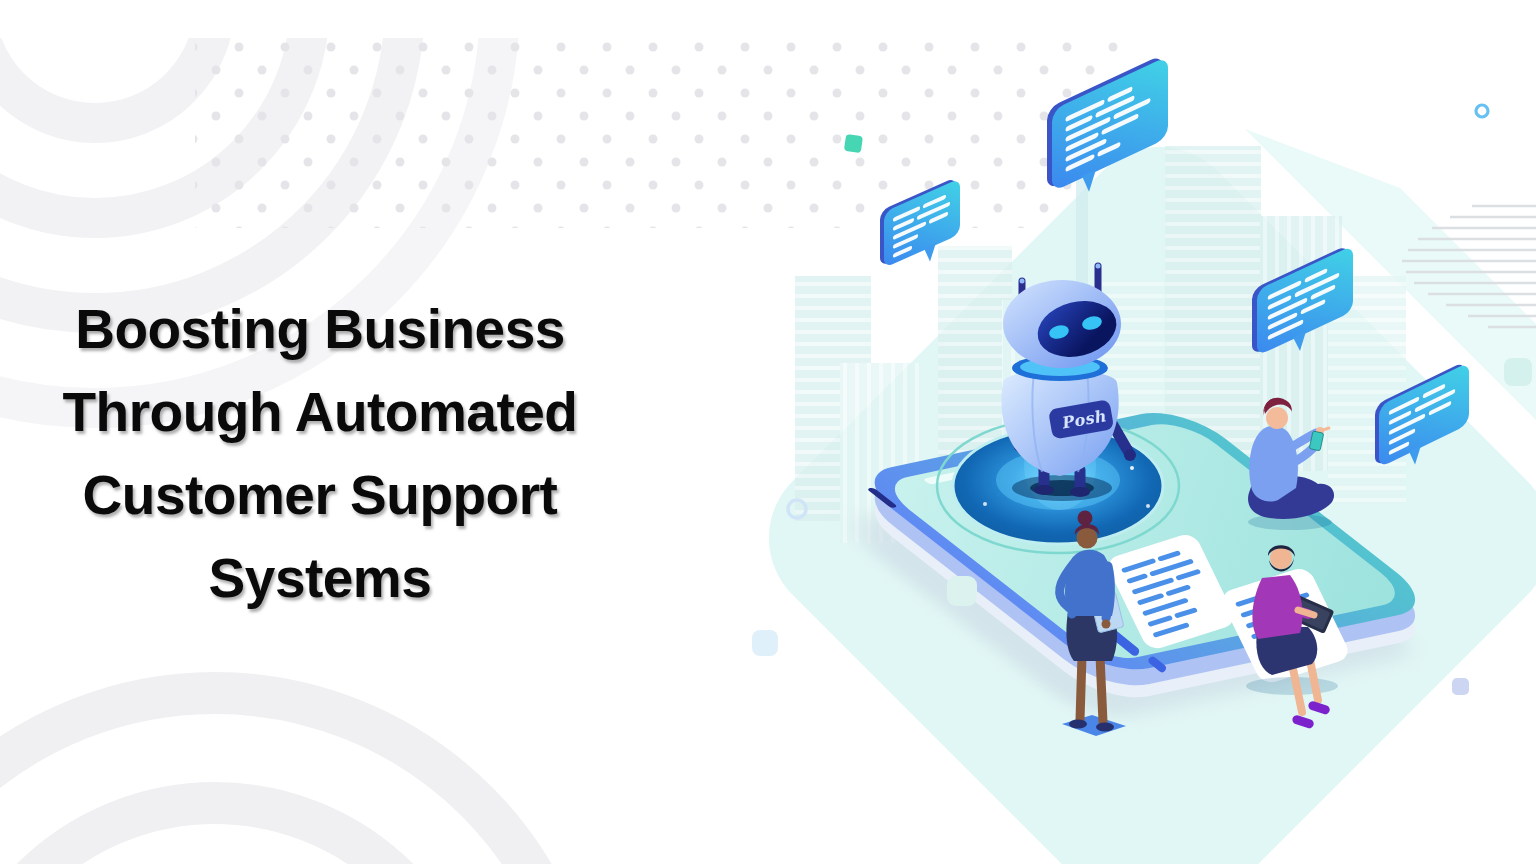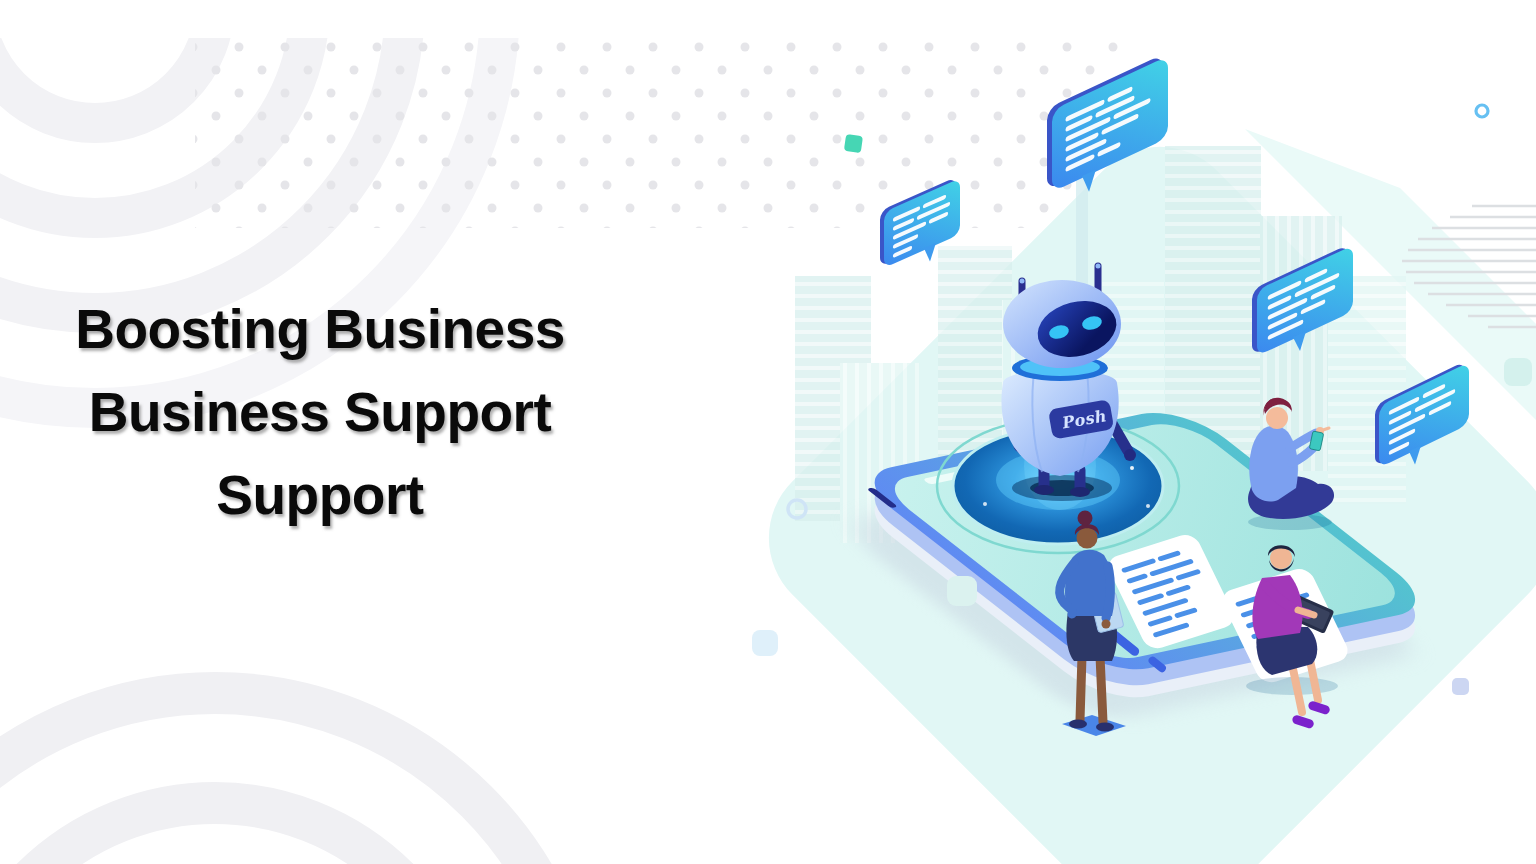--- a/index.html
+++ b/index.html
@@ -23,22 +23,23 @@
     white-space:nowrap;
   }
 </style>
 </head>
 <body>
 
 <div class="canvas">
 
   <div class="title-block">
     <div class="title-line">Boosting Business</div>
-    <div class="title-line">Business Support</div>
-    <div class="title-line">Support</div>
+    <div class="title-line">Through Automated</div>
+    <div class="title-line">Customer Support</div>
+    <div class="title-line">Systems</div>
   </div>
 
   <svg class="art" width="1536" height="864" viewBox="0 0 1536 864" xmlns="http://www.w3.org/2000/svg">
     <defs>
       <linearGradient id="bubbleGrad" x1="0" y1="1" x2="1" y2="0">
         <stop offset="0" stop-color="#3b87ef"></stop>
           <stop offset="1" stop-color="#41d3e6"></stop>
       </linearGradient>
       <linearGradient id="phoneBorderGrad" x1="0" y1="0" x2="1" y2="0">
         <stop offset="0" stop-color="#5f8bf2"></stop>

